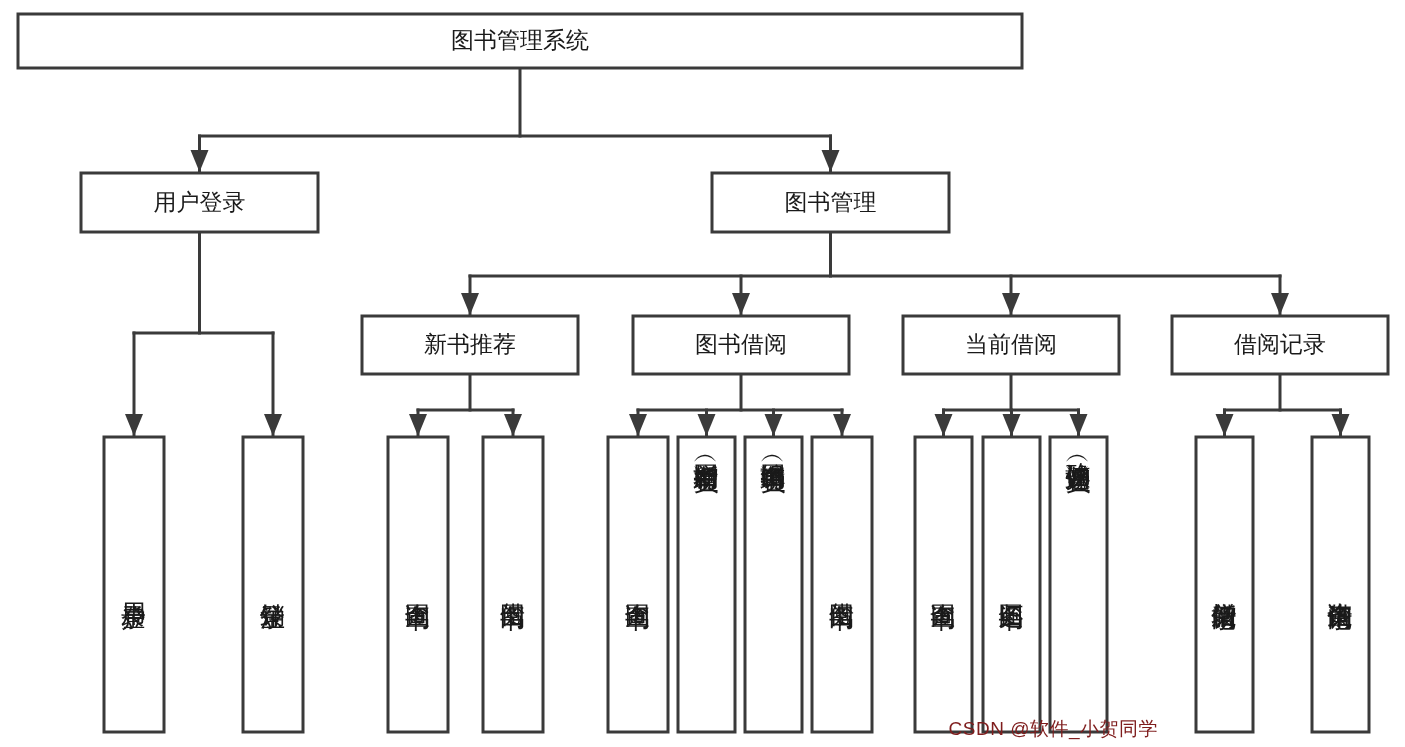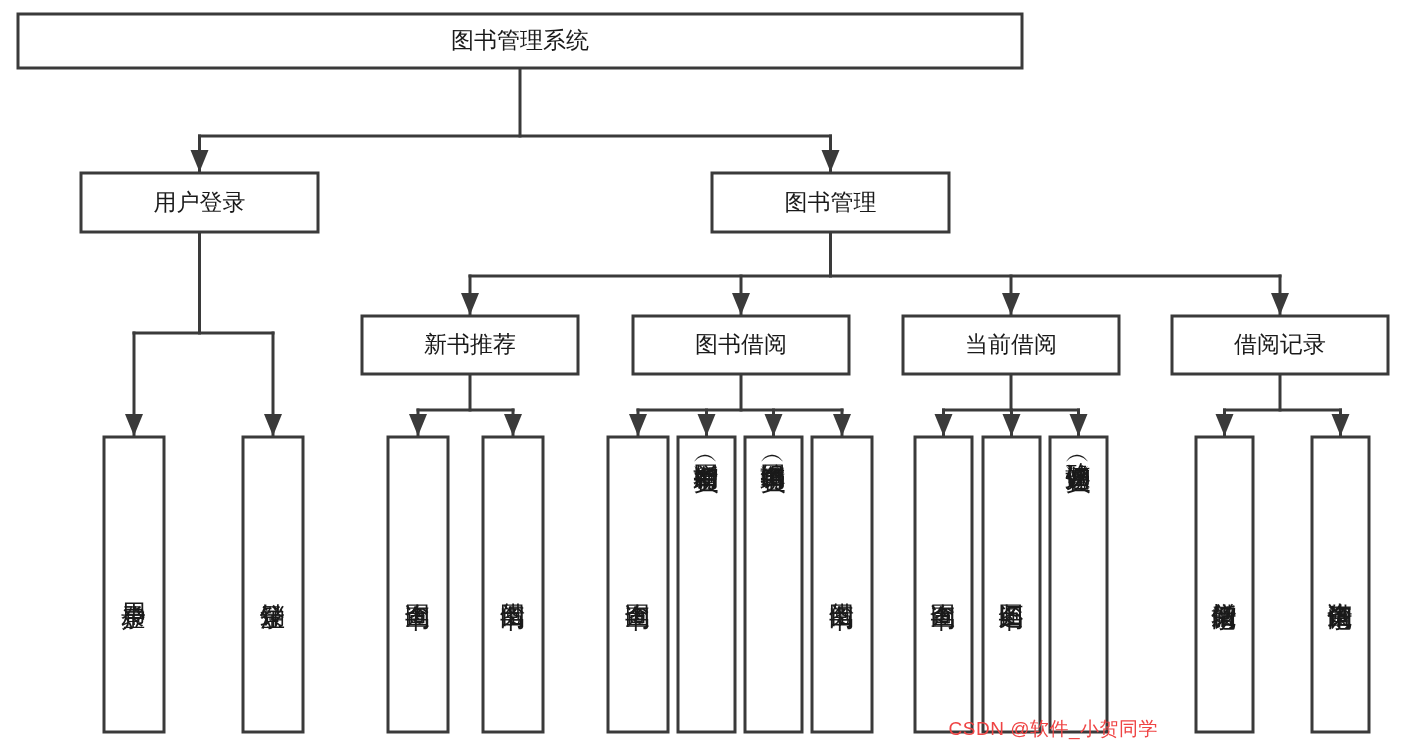--- a/index.html
+++ b/index.html
@@ -63,21 +63,21 @@
     letter-spacing: 1px;
     white-space: nowrap;
     pointer-events: none;
   }
   .watermark {
     position: absolute;
     right: 14px;
     bottom: 5px;
     font-family: "Liberation Sans", "DejaVu Sans", sans-serif;
     font-size: 19px;
-    color: #ef4444;
+    color: #7f1d1d;
     white-space: nowrap;
     letter-spacing: 0.5px;
   }
 </style>
 </head>
 <body>
 
 <div id="diagram-root">
 
   <svg id="flow-svg" viewBox="0 0 1405 747">

